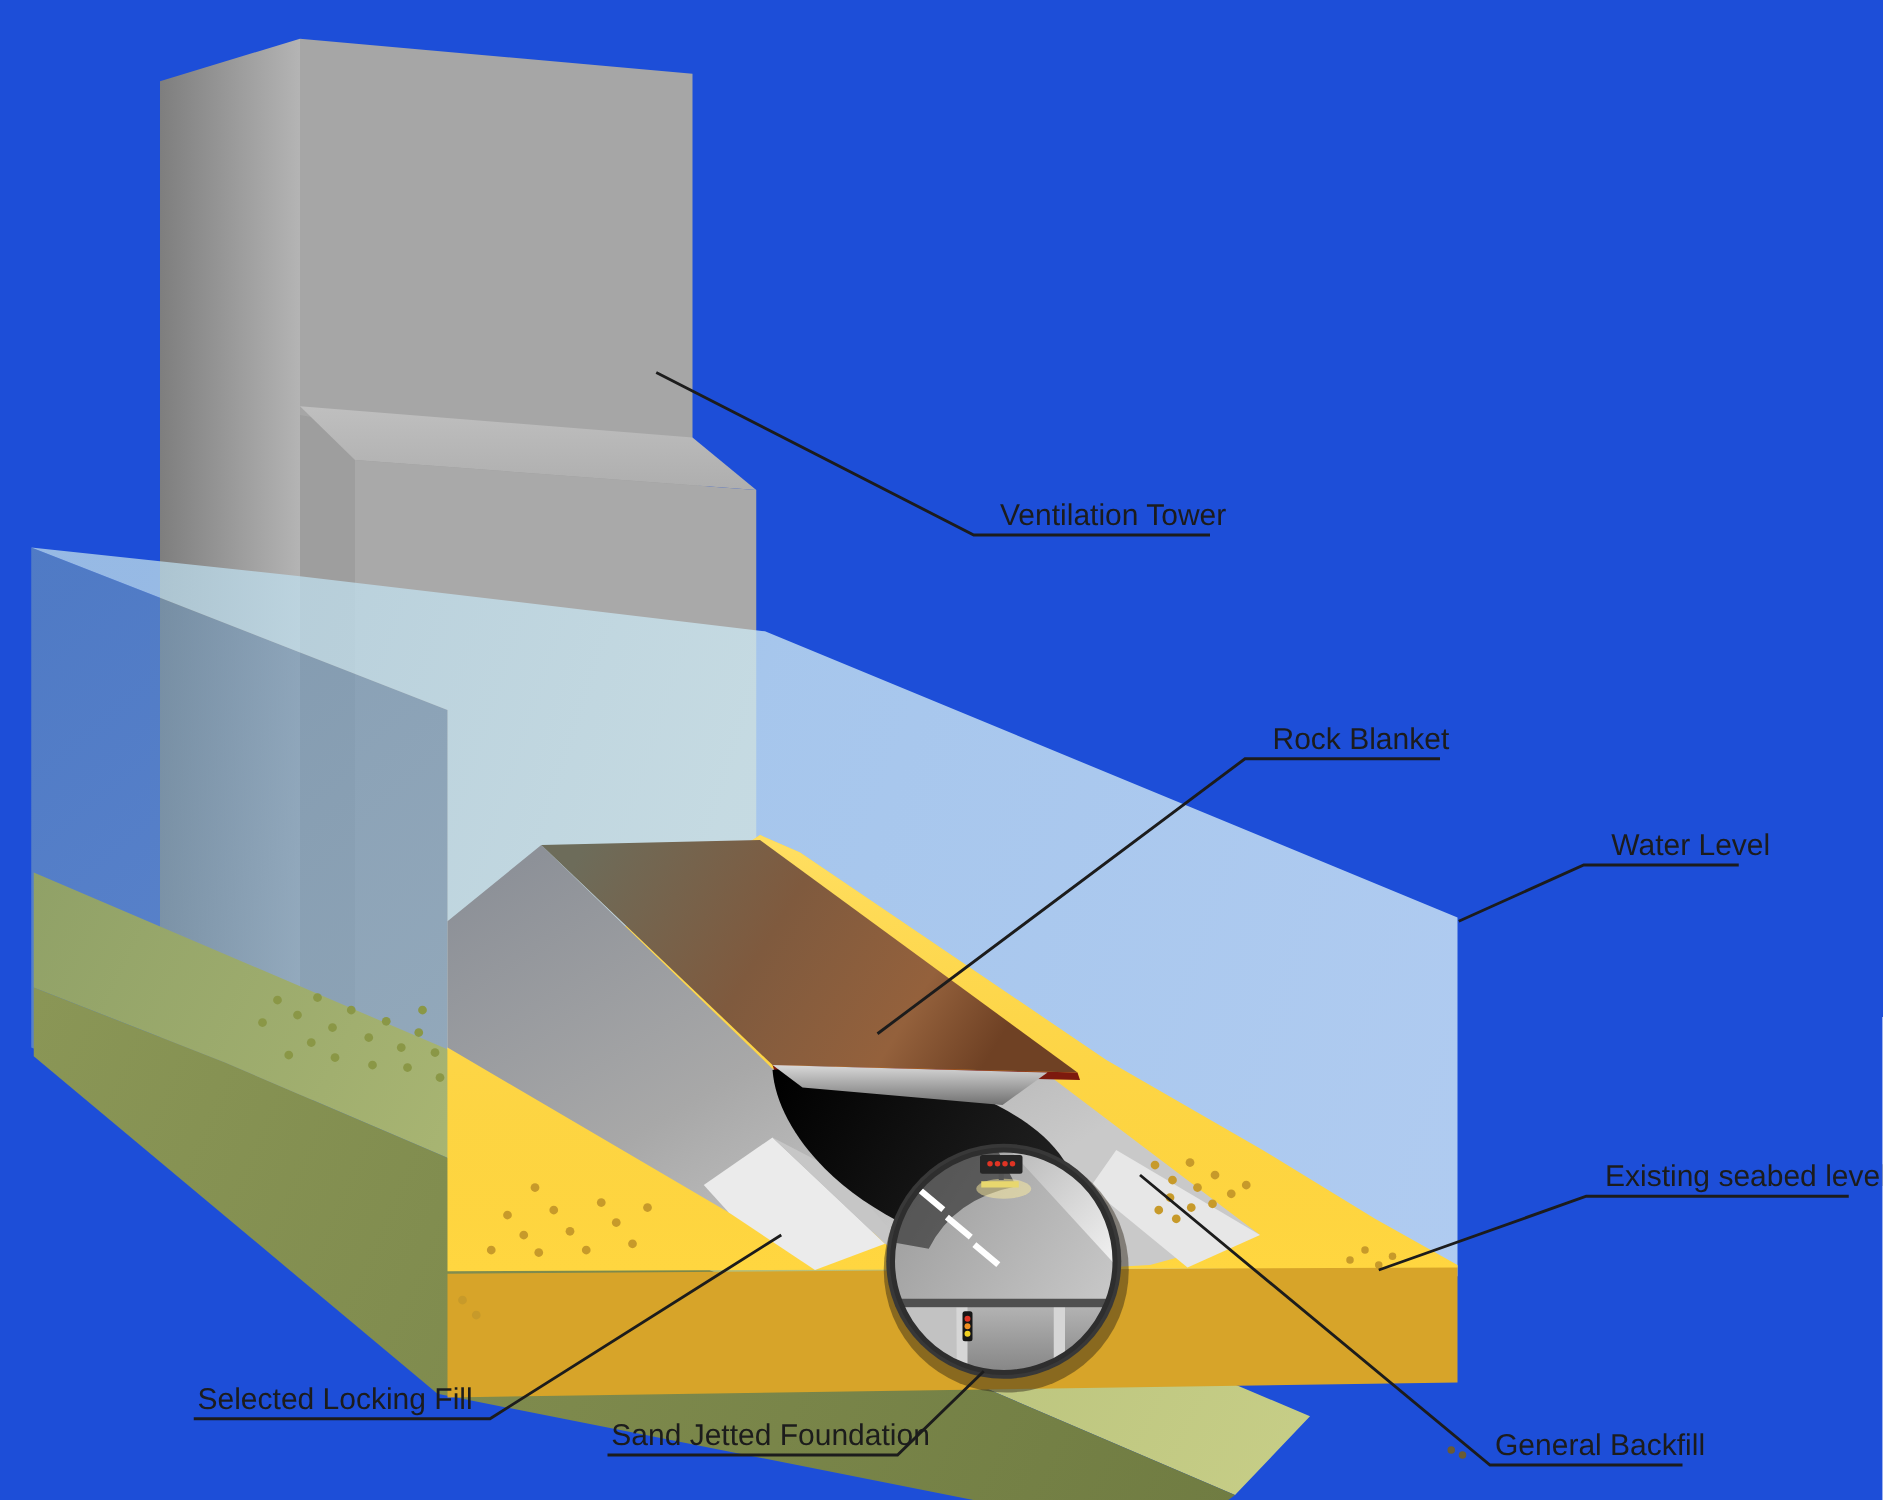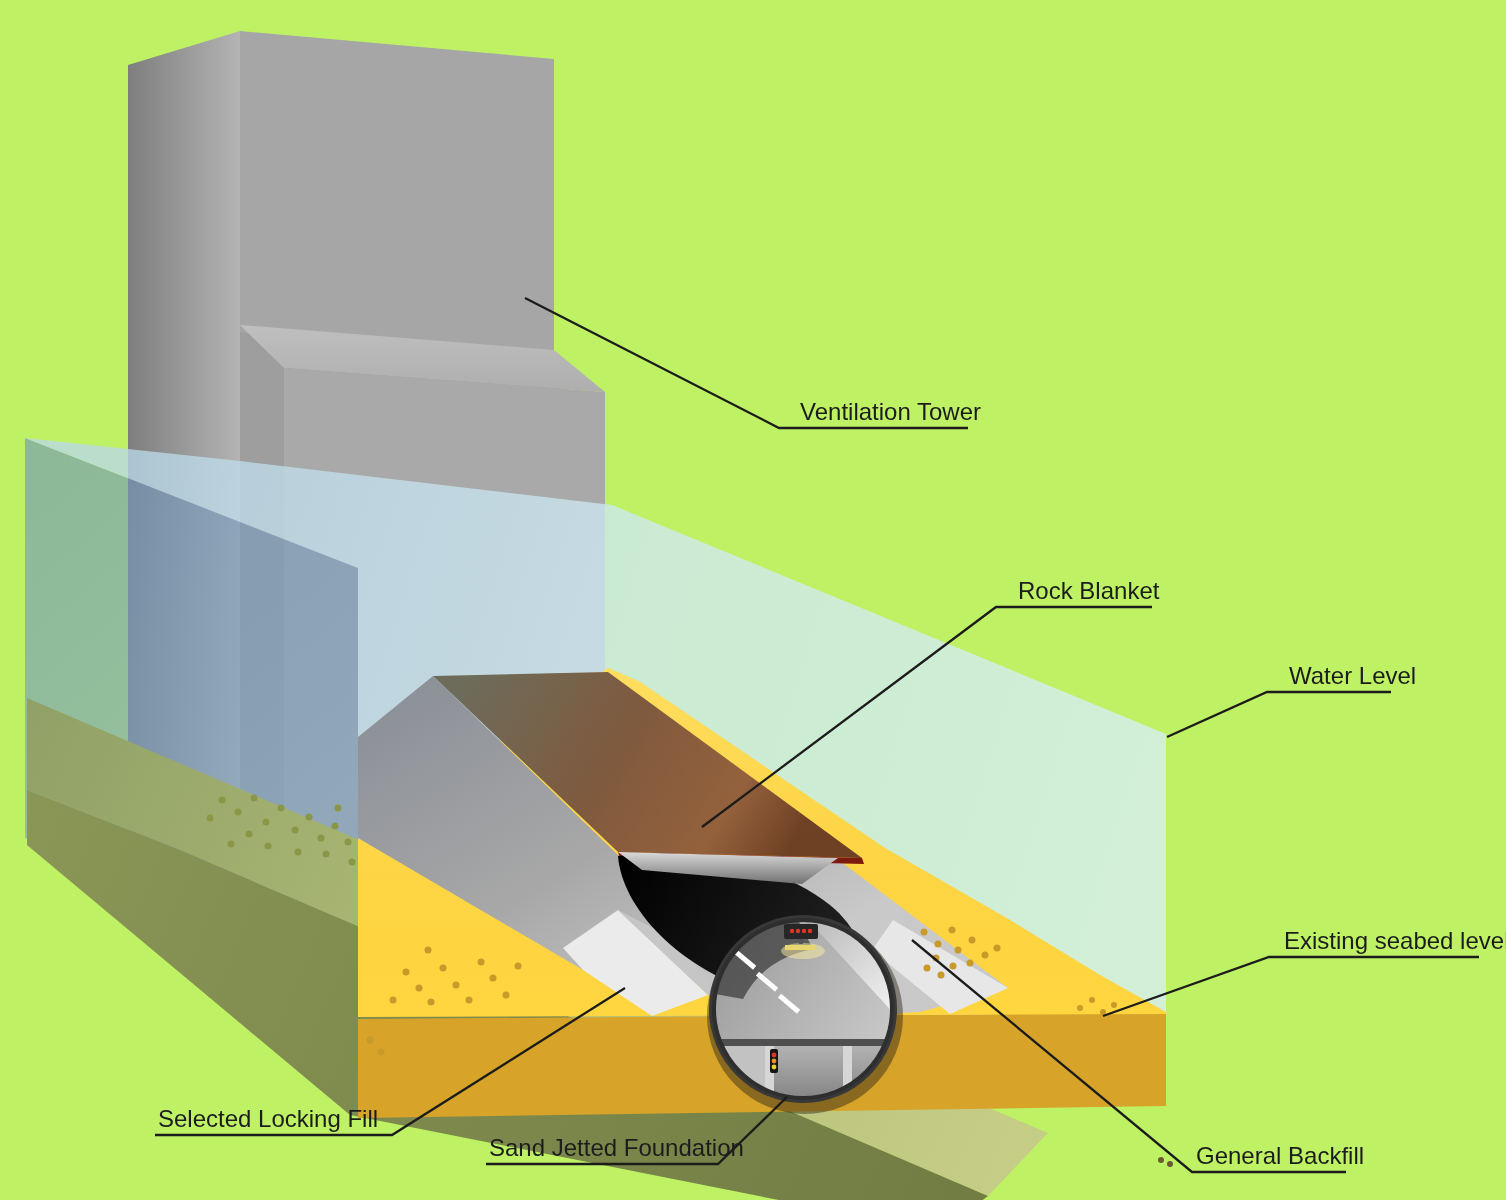--- a/index.html
+++ b/index.html
@@ -1,20 +1,20 @@
 <!DOCTYPE html>
 <html><head>
 <meta charset="utf-8">
 <title>Diagram</title>
 <style>
   html,body{margin:0;padding:0;background:#ffffff;}
   .stage{
     position:relative;
     width:1506px;height:1200px;
-    background:#bef264;
+    background:#1d4ed8;
     font-family:"Liberation Sans", sans-serif;
     overflow:hidden;
   }
   .stage svg{position:absolute;left:0;top:0;}
   text.diagram-label{
     font-family:"Liberation Sans", sans-serif;
     font-size:24px;
     fill:#1c1c1c;
   }
   .leader{stroke:#1c1c1c;stroke-width:2.3;fill:none;}

